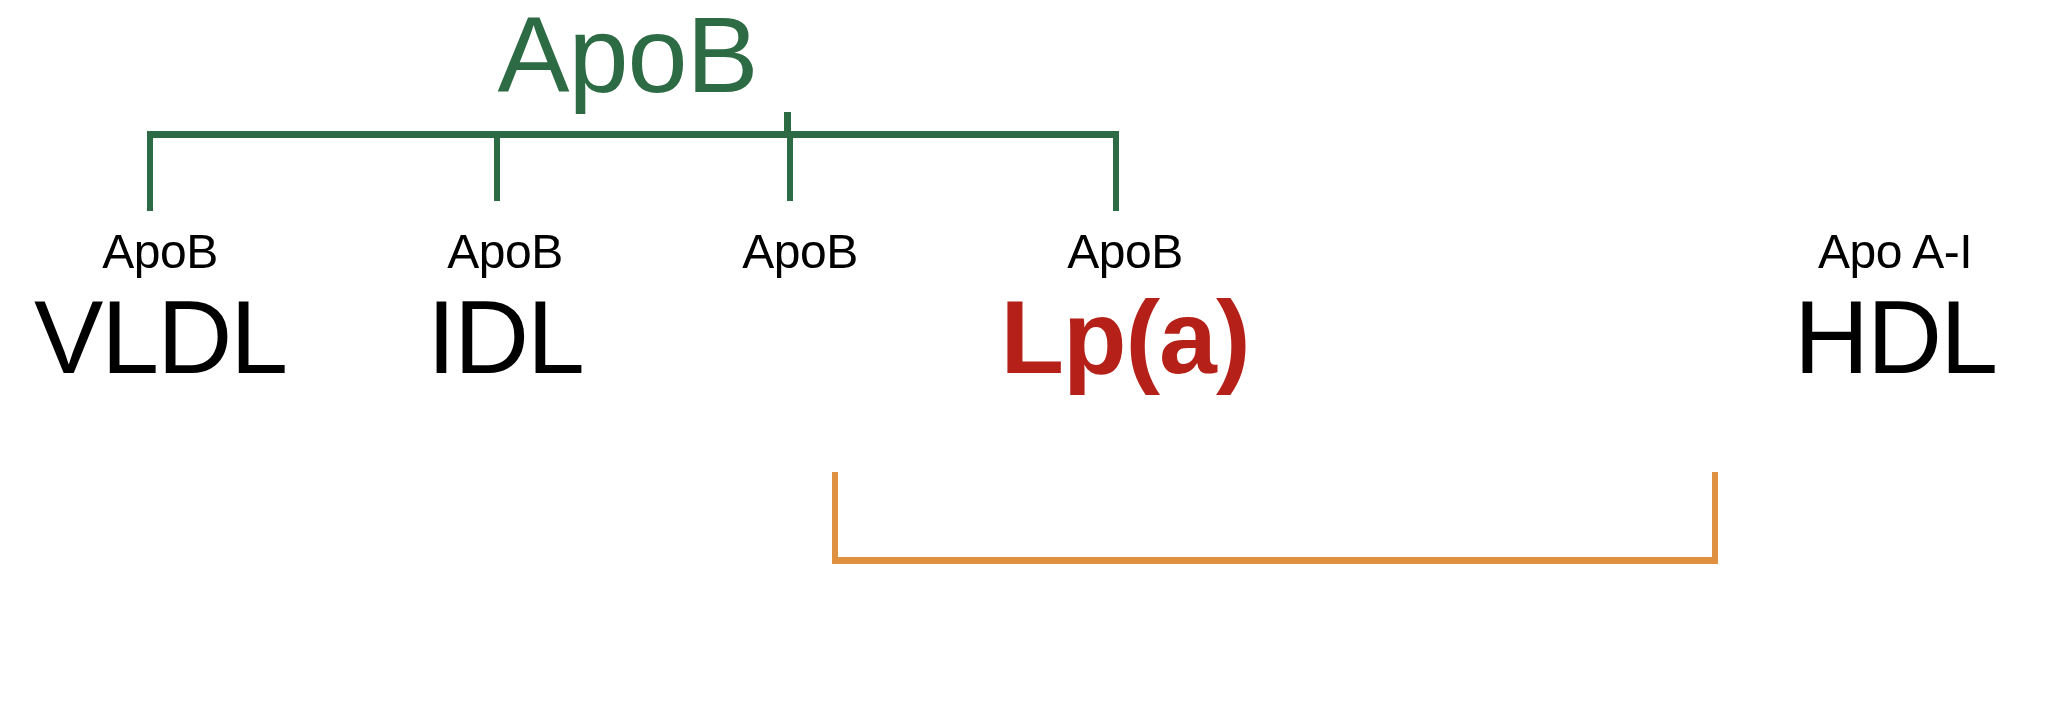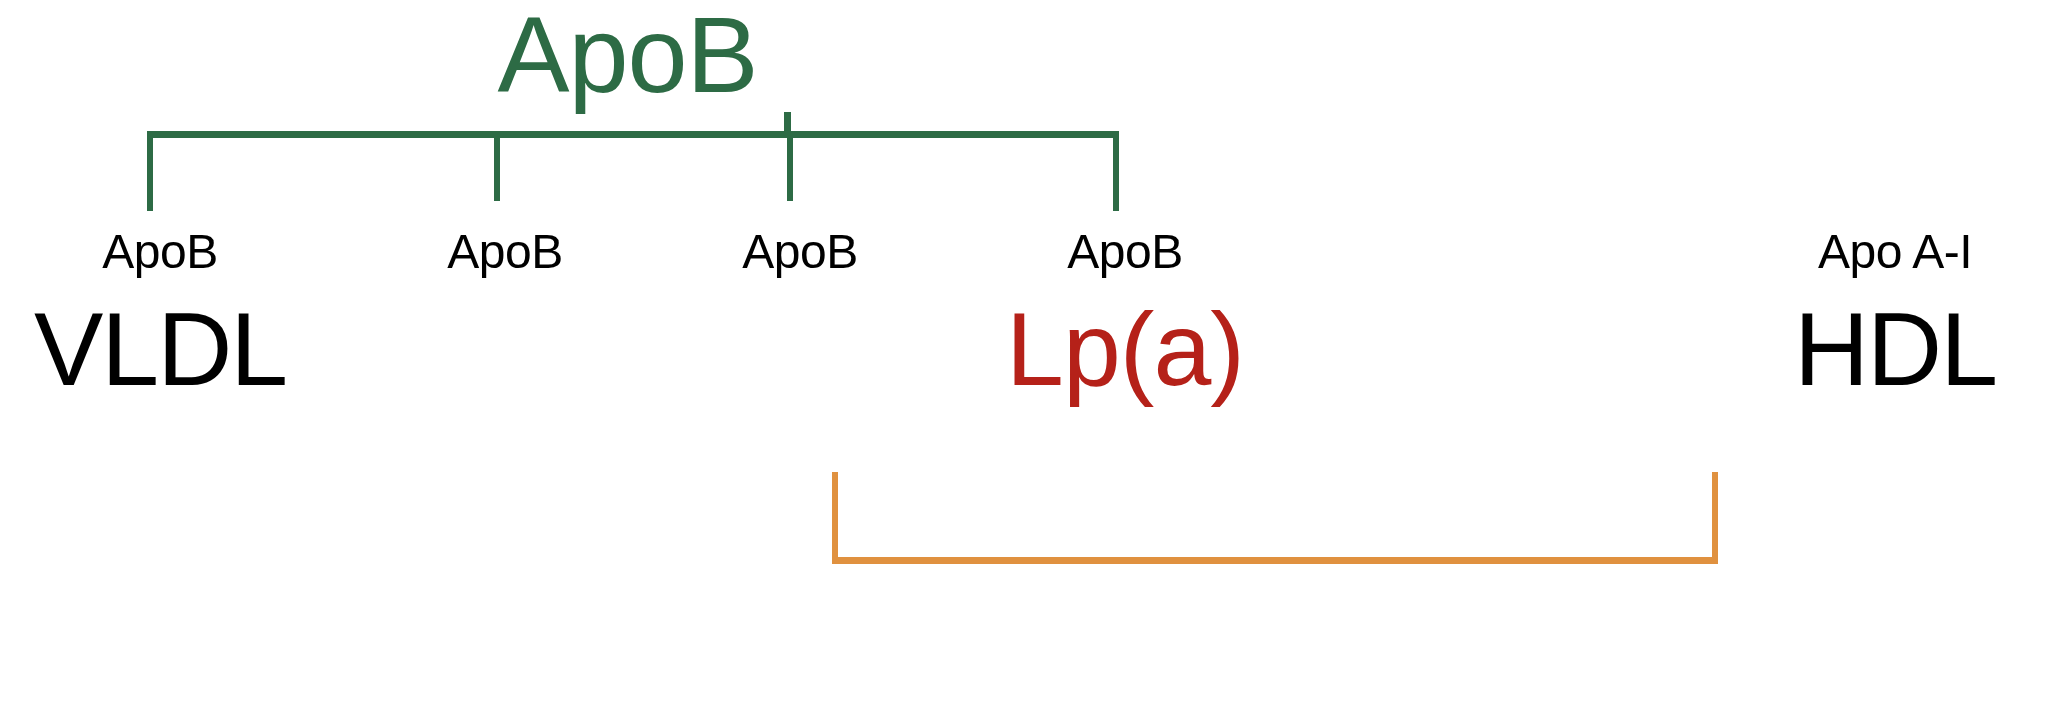--- a/index.html
+++ b/index.html
@@ -82,25 +82,25 @@
     font-size: 48px;
     line-height: 1;
     color: #000000;
     letter-spacing: -0.5px;
   }
   .lipo-name {
     font-size: 104px;
     line-height: 1.02;
     color: #000000;
     letter-spacing: -2px;
-    margin-top: 20px;
+    margin-top: 8px;
   }
   .lipo-name.red {
     color: #b52119;
-    font-weight: 400;
+    font-weight: 700;
     letter-spacing: -1px;
   }
 
   
   #col-vldl { left: 0px;    top: 228px; width: 320px; }
   #col-idl  { left: 345px;  top: 228px; width: 320px; }
   #col-ldl  { left: 640px;  top: 228px; width: 320px; }
   #col-lpa  { left: 965px;  top: 228px; width: 320px; }
   #col-hdl  { left: 1735px; top: 228px; width: 320px; }
 
@@ -160,20 +160,21 @@
     <div class="gb-arm outer a4"></div>
   </div>
 
   <div class="col" id="col-vldl">
     <div class="apo-small">ApoB</div>
     <div class="lipo-name">VLDL</div>
   </div>
 
   <div class="col" id="col-idl">
     <div class="apo-small">ApoB</div>
+    <div class="lipo-name">IDL</div>
   </div>
 
   <div class="col" id="col-ldl">
     <div class="apo-small">ApoB</div>
   </div>
 
   <div class="col" id="col-lpa">
     <div class="apo-small">ApoB</div>
     <div class="lipo-name red">Lp(a)</div>
   </div>

